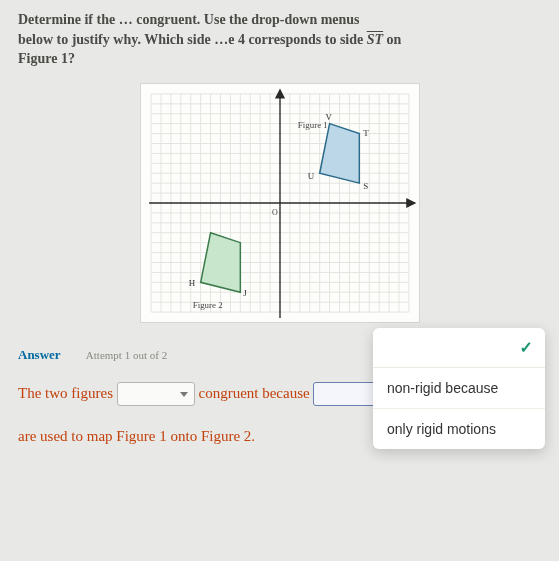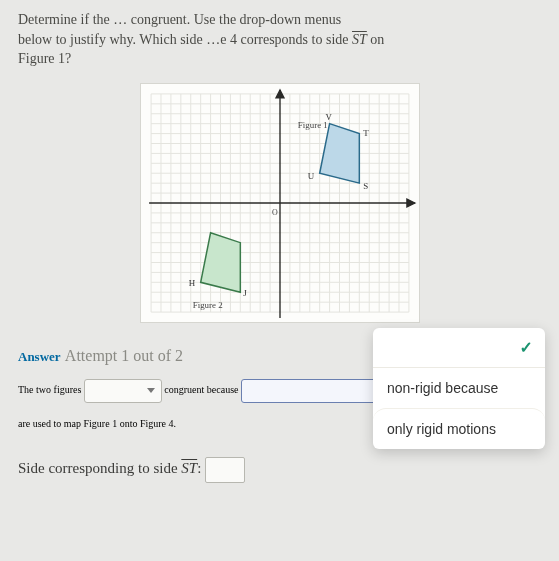--- a/index.html
+++ b/index.html
@@ -14,41 +14,42 @@
   }
   .page {
     padding: 10px 18px;
     position: relative;
   }
   .question {
     font-size: 14px;
     line-height: 1.4;
     color: #4a4a46;
     margin-bottom: 14px;
+    font-weight: bold;
   }
   .overline { text-decoration: overline; font-style: italic; text-align: center; }
   .graph-wrap {
     display: flex;
     justify-content: center;
     margin: 10px 0 24px 0;
   }
   svg.graph {
     background: #fdfdfb;
     border: 1px solid #d6d6d0;
   }
   .answer-row {
     font-size: 13px;
     color: #585854;
     margin: 18px 0 14px 0;
   }
   .answer-row .label { font-weight: bold; color: #0369a1; }
-  .attempt { font-size: 16px; color: #8a8a84; margin-left: 1px; }
+  .attempt { font-size: 11px; color: #8a8a84; margin-left: 22px; }
   .sentence {
-    font-size: 10px;
-    color: #000000;
+    font-size: 15px;
+    color: #c2410c;
     line-height: 2.2;
     margin-bottom: 10px;
   }
   .dropdown {
     display: inline-flex;
     align-items: center;
     border: 1px solid #b7b7b0;
     background: #fafaf8;
     border-radius: 3px;
     height: 24px;
@@ -93,21 +94,21 @@
     border-bottom: 1px solid #eceae3;
     display:flex;
     justify-content:flex-end;
   }
   .menu .check { color:#1a936f; font-weight:bold; font-size:16px;}
   .menu .item {
     padding: 12px 14px;
     color:#333;
     cursor:pointer;
   }
-  .menu .item + .item { border-top:1px solid #f1efe8;border-radius:13px; }
+  .menu .item + .item { border-top:1px solid #f1efe8; }
   .side-row { font-size:15px; margin-top:22px; }
 </style>
 </head>
 <body>
 
 <div class="page">
 
   <div class="question">
     <span>Determine if the </span>…<span> congruent. Use the drop-down menus</span><br>
     <span>below to justify why. Which side </span>…<span>e 4 corresponds to side </span><span class="overline">ST</span><span> on</span><br>
@@ -200,26 +201,22 @@
   <div class="sentence">
     <span>The two figures </span>
     <span class="dropdown">
       <span class="chev"></span>
     </span>
     <span> congruent because </span>
     <span class="dropdown wide">
       <span class="chev"></span>
     </span>
   </div>
-  <div class="sentence">are used to map Figure 1 onto Figure 4.</div>
-
-  <div class="side-row">
-    <span>Side corresponding to side </span><span class="overline">ST</span><span>:</span>
-    <span class="small-box"></span>
-  </div>
+  <div class="sentence">are used to map Figure 1 onto Figure 2.</div>
+
 
 </div>
 
 <div class="menu">
   <div class="head">
     <span class="check">✓</span>
   </div>
   <div class="item">non-rigid because</div>
   <div class="item">only rigid motions</div>
 </div>

